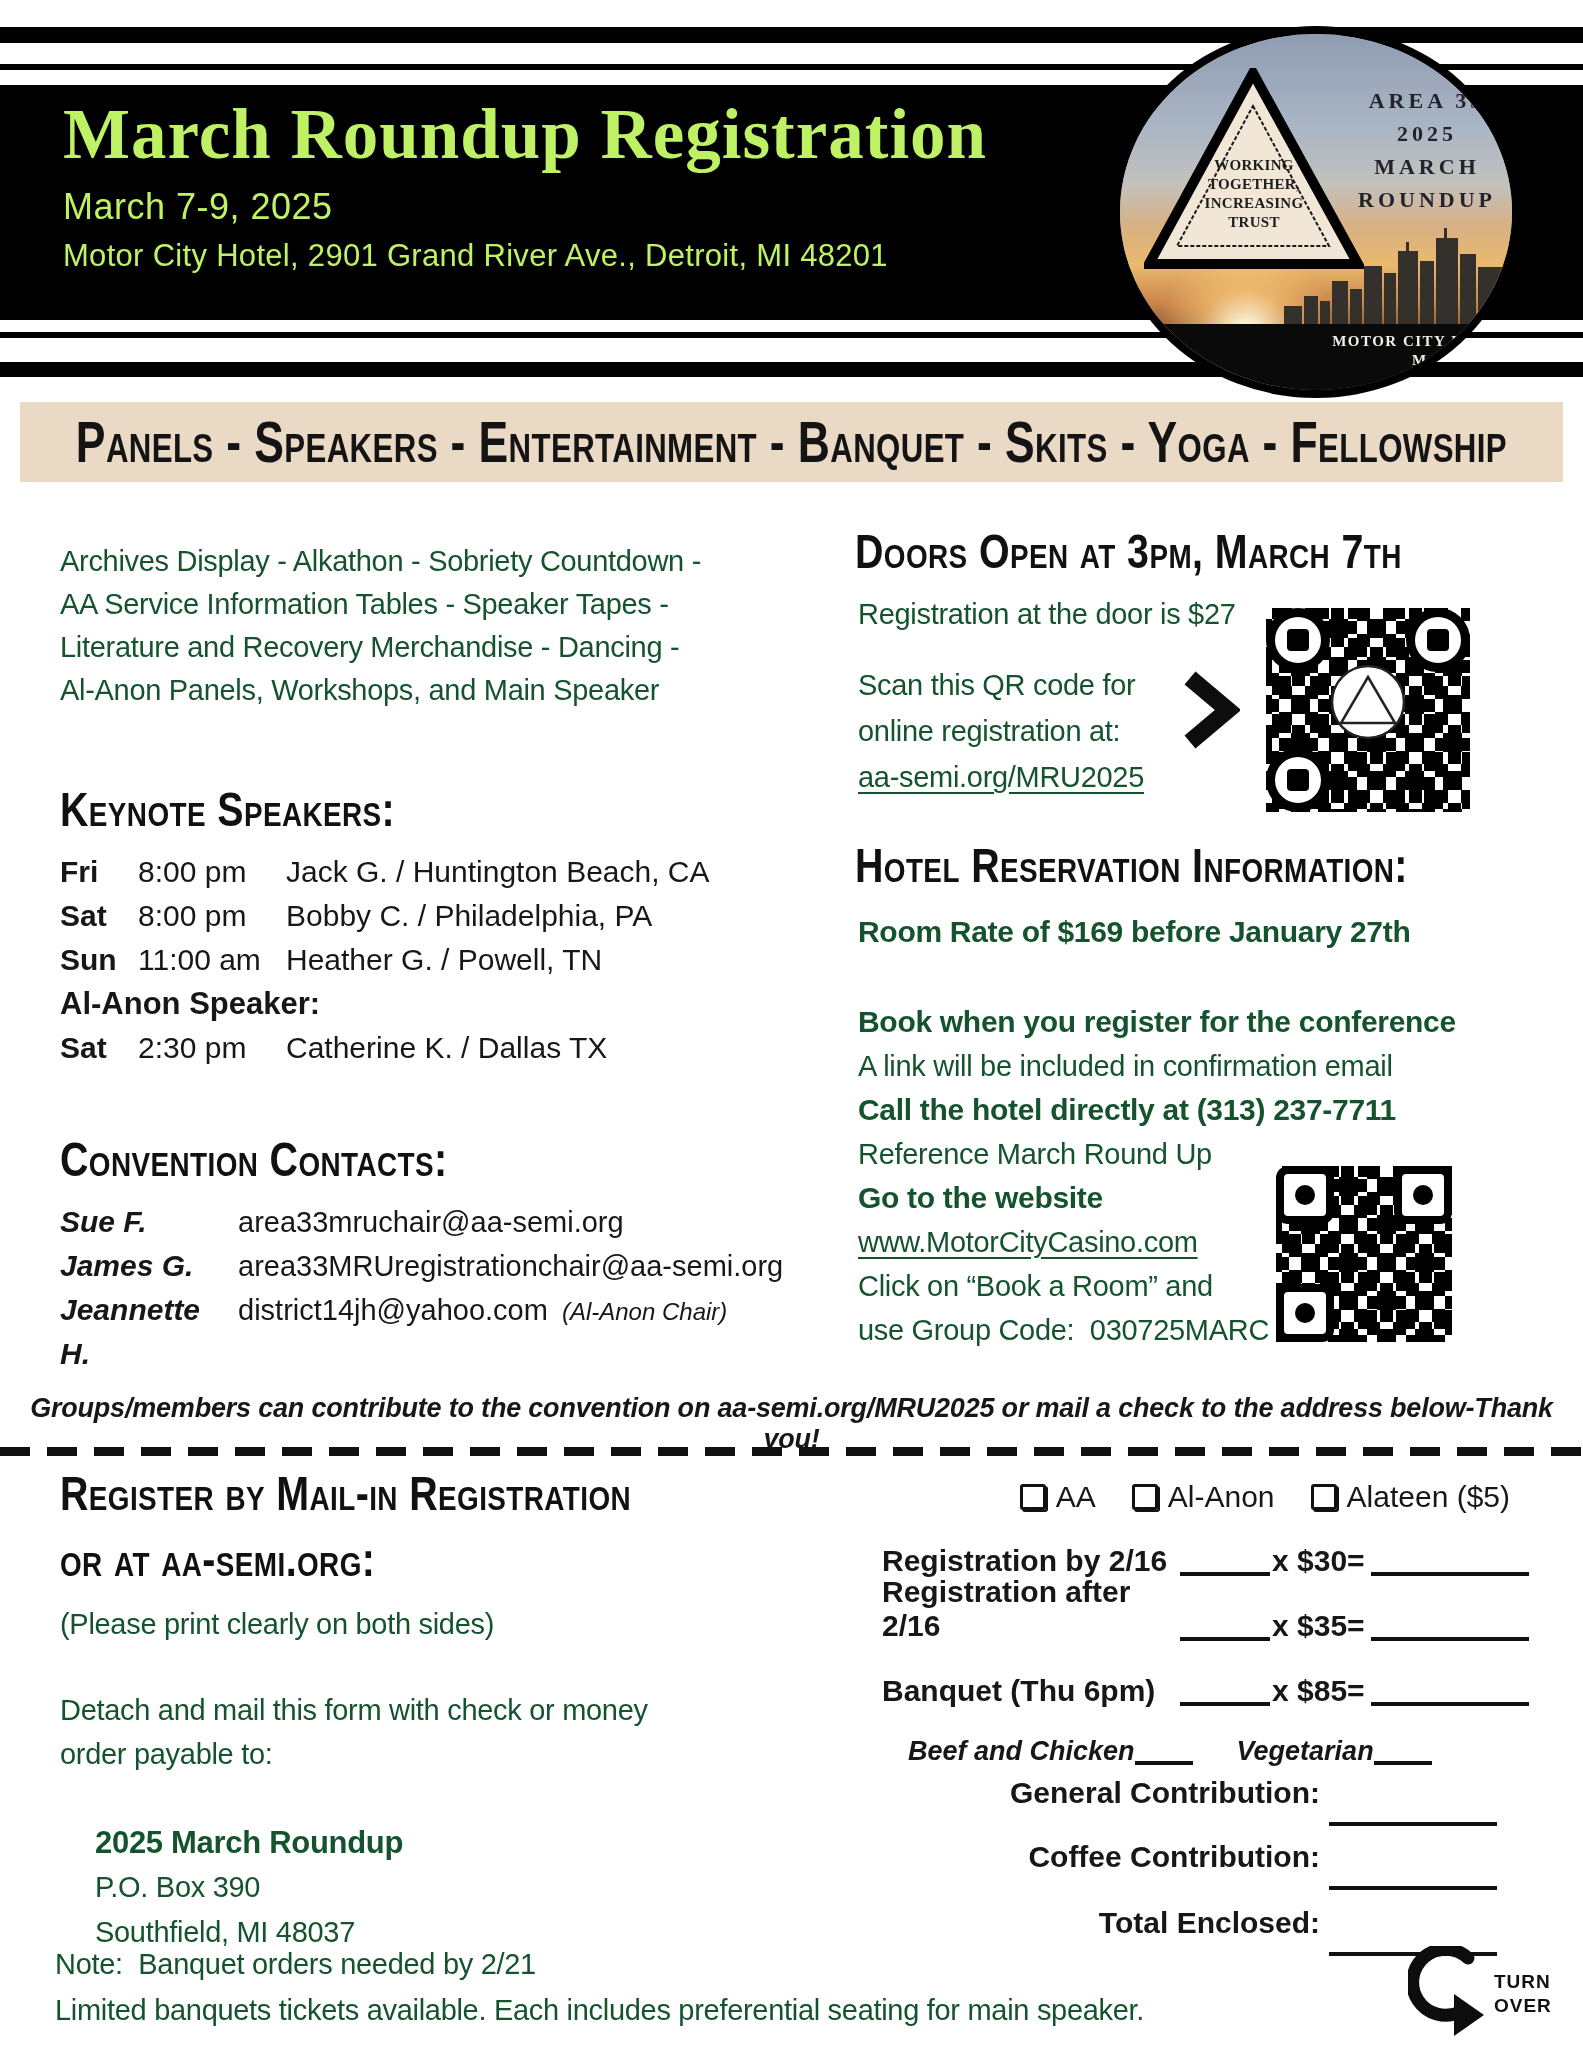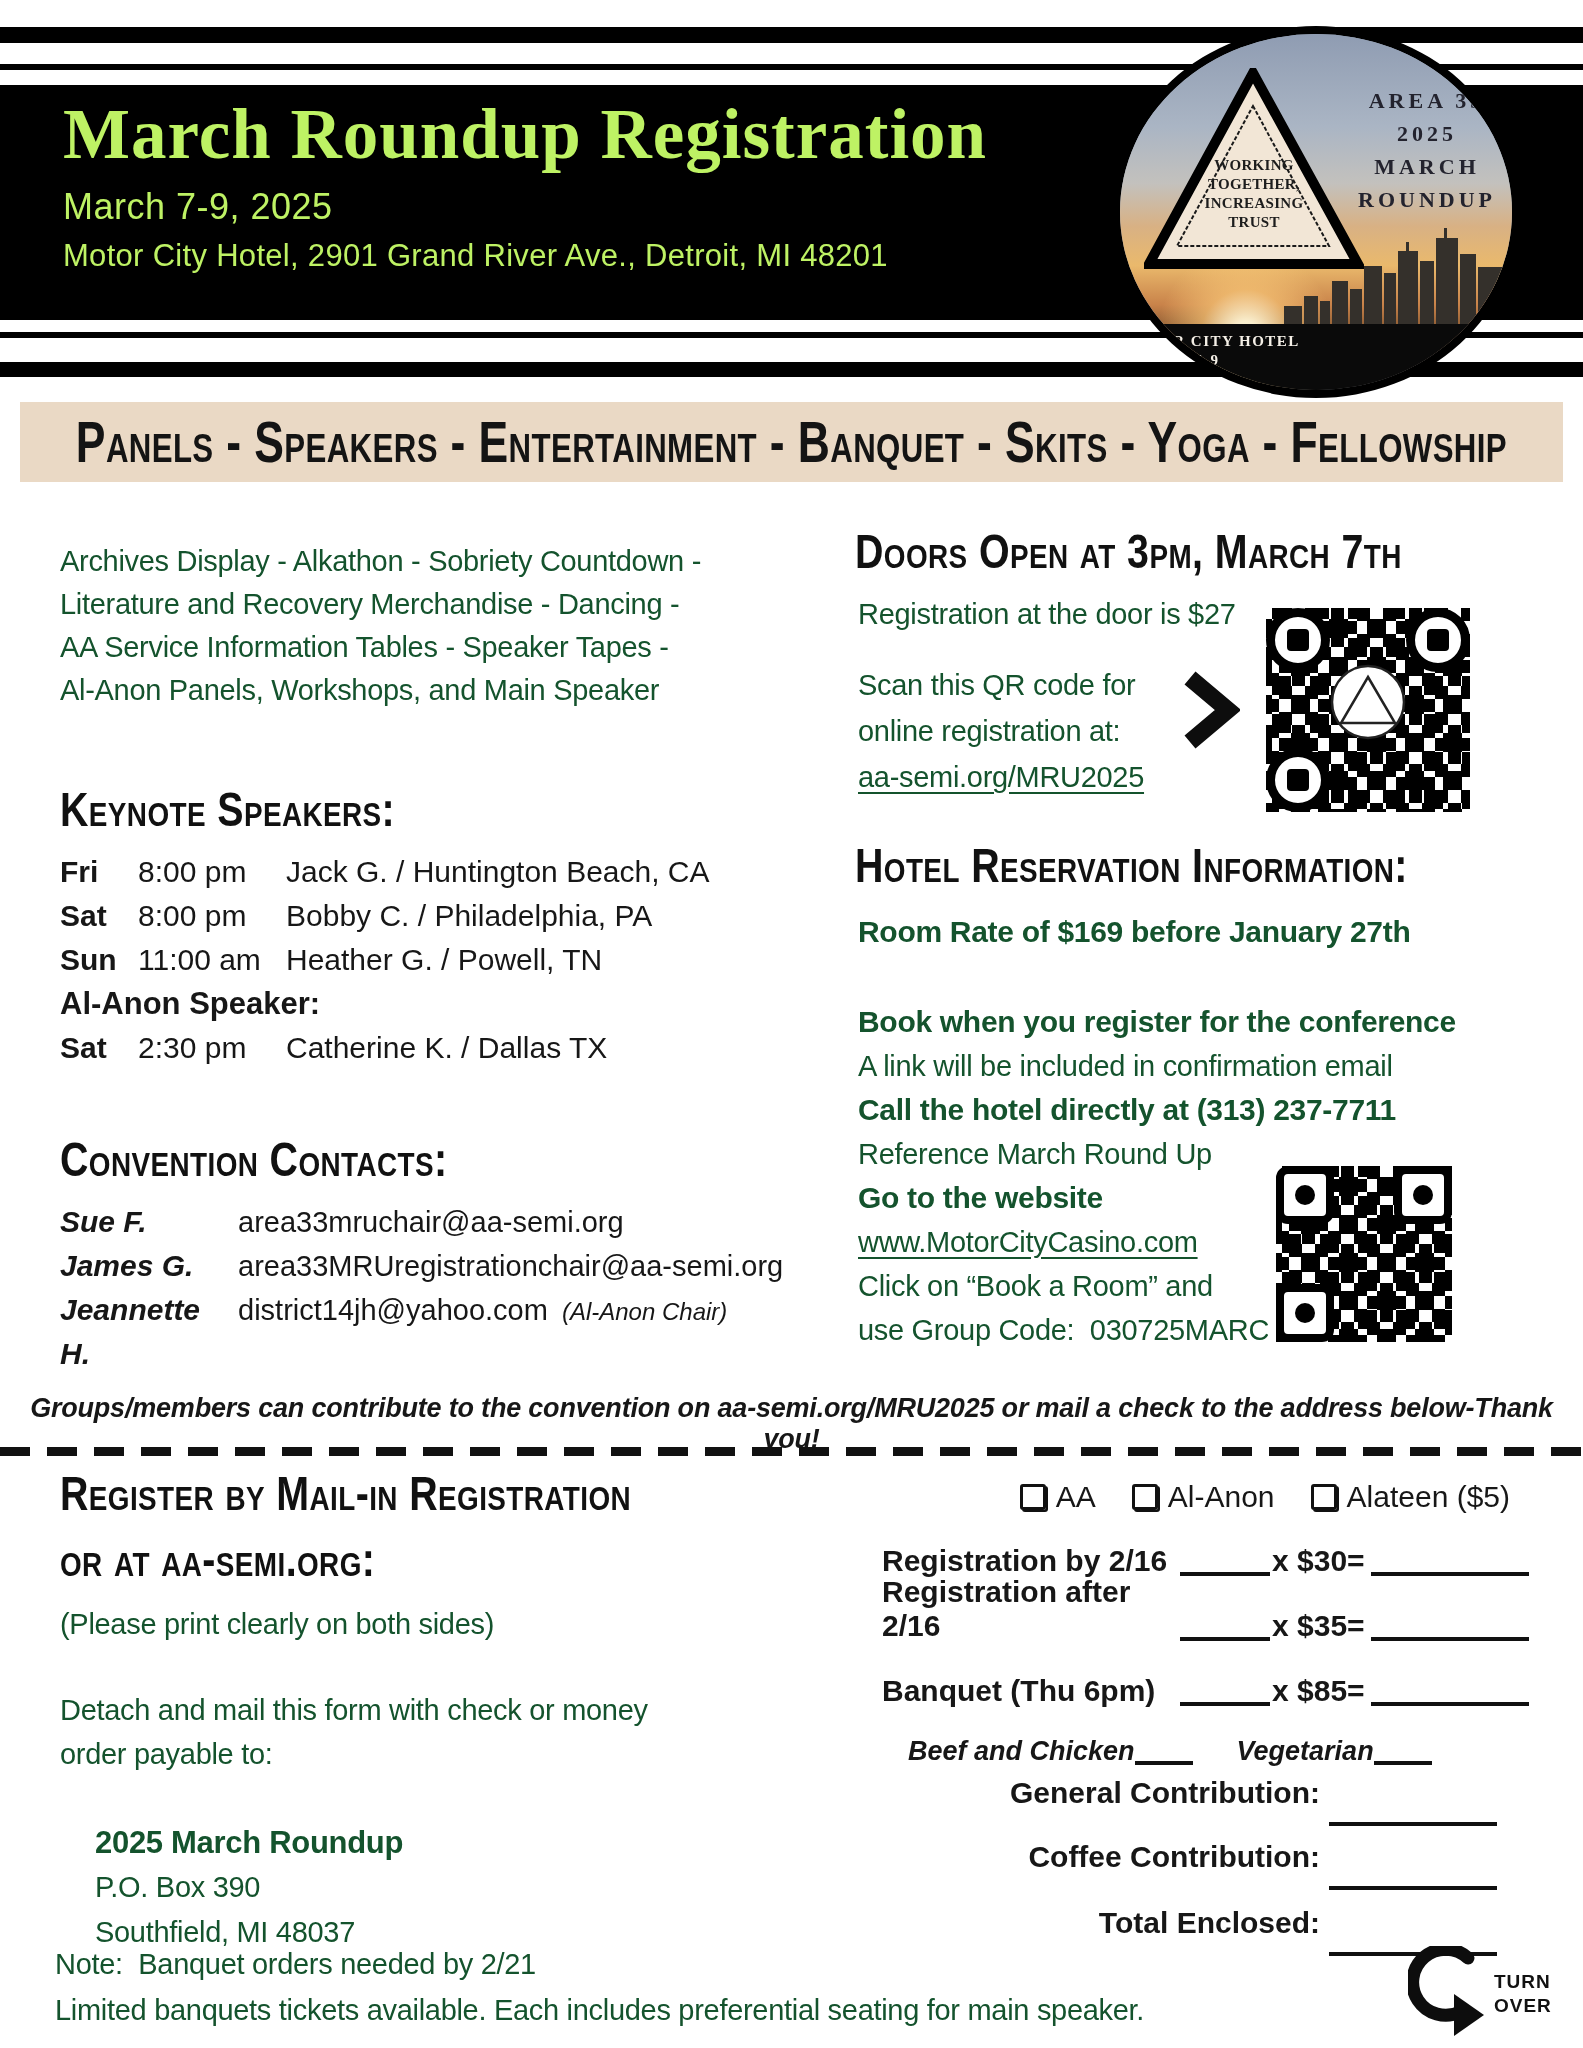--- a/index.html
+++ b/index.html
@@ -23,21 +23,21 @@
   .venueline{font-size:31px;font-weight:400;margin-top:10px;letter-spacing:.3px;}
   
   .logo{position:absolute;left:1112px;top:26px;width:392px;height:356px;border-radius:50%;
         border:8px solid #000;overflow:hidden;z-index:6;background:#9aa5b5;}
   .sky{position:absolute;inset:0;
        background:linear-gradient(180deg,#8f9cb2 0%,#aab5c4 26%,#c3c1bd 42%,#d8b184 54%,
                   #eab96c 65%,#c9834a 76%,#6f4827 86%,#2c1f13 93%,#151009 100%);}
   .sun{position:absolute;left:8%;top:58%;width:190px;height:190px;
        background:radial-gradient(circle,rgba(255,246,214,.95) 0 10%,rgba(252,203,122,.6) 34%,rgba(240,160,80,0) 66%);}
   .skyline{position:absolute;right:4px;bottom:58px;}
-  .band{position:absolute;left:0;right:0;bottom:0;height:66px;background:#0a0a0a;text-align:left;
+  .band{position:absolute;left:0;right:0;bottom:0;height:66px;background:#0a0a0a;text-align:right;
         color:#f4efe6;font-family:"Liberation Serif",serif;padding-top:9px;box-sizing:border-box;}
   .band .l1{font-size:15px;letter-spacing:1.5px;font-weight:600;}
   .band .l2{font-size:15px;letter-spacing:2px;font-weight:600;margin-top:2px;}
   .tri{position:absolute;left:24px;top:34px;width:220px;height:202px;}
   .tri-text{position:absolute;left:40px;top:88px;width:140px;text-align:center;
             font-family:"Liberation Serif",serif;font-size:15px;font-weight:600;color:#1d1d1d;line-height:19px;letter-spacing:.3px;}
   .area-text{position:absolute;left:232px;top:50px;width:150px;text-align:center;
              font-family:"Liberation Serif",serif;font-weight:700;font-size:22px;color:#23232e;
              letter-spacing:4px;line-height:33px;}
   
@@ -169,22 +169,22 @@
       <div class="l2">MARCH 7-9</div>
     </div>
   </div>
 
   <div class="banner">
     <span class="banner-text">Panels - Speakers - Entertainment - Banquet - Skits - Yoga - Fellowship</span>
   </div>
 
   <div class="abs intro body29" style="left:60px;top:540px;width:720px;">
     <div>Archives Display - Alkathon - Sobriety Countdown -</div>
+    <div>AA Service Information Tables - Speaker Tapes -</div>
     <div>Literature and Recovery Merchandise - Dancing -</div>
-    <div>AA Service Information Tables - Speaker Tapes -</div>
     <div>Al-Anon Panels, Workshops, and Main Speaker</div>
   </div>
 
   <div class="h2" style="left:60px;top:782px;">Keynote Speakers:</div>
   <div class="abs" style="left:60px;top:850px;width:730px;">
     <div class="spk-row">
       <span class="spk-day">Fri</span>
       <span class="spk-time">8:00 pm</span>
       <span class="spk-name">Jack G. / Huntington Beach, CA</span>
     </div>

